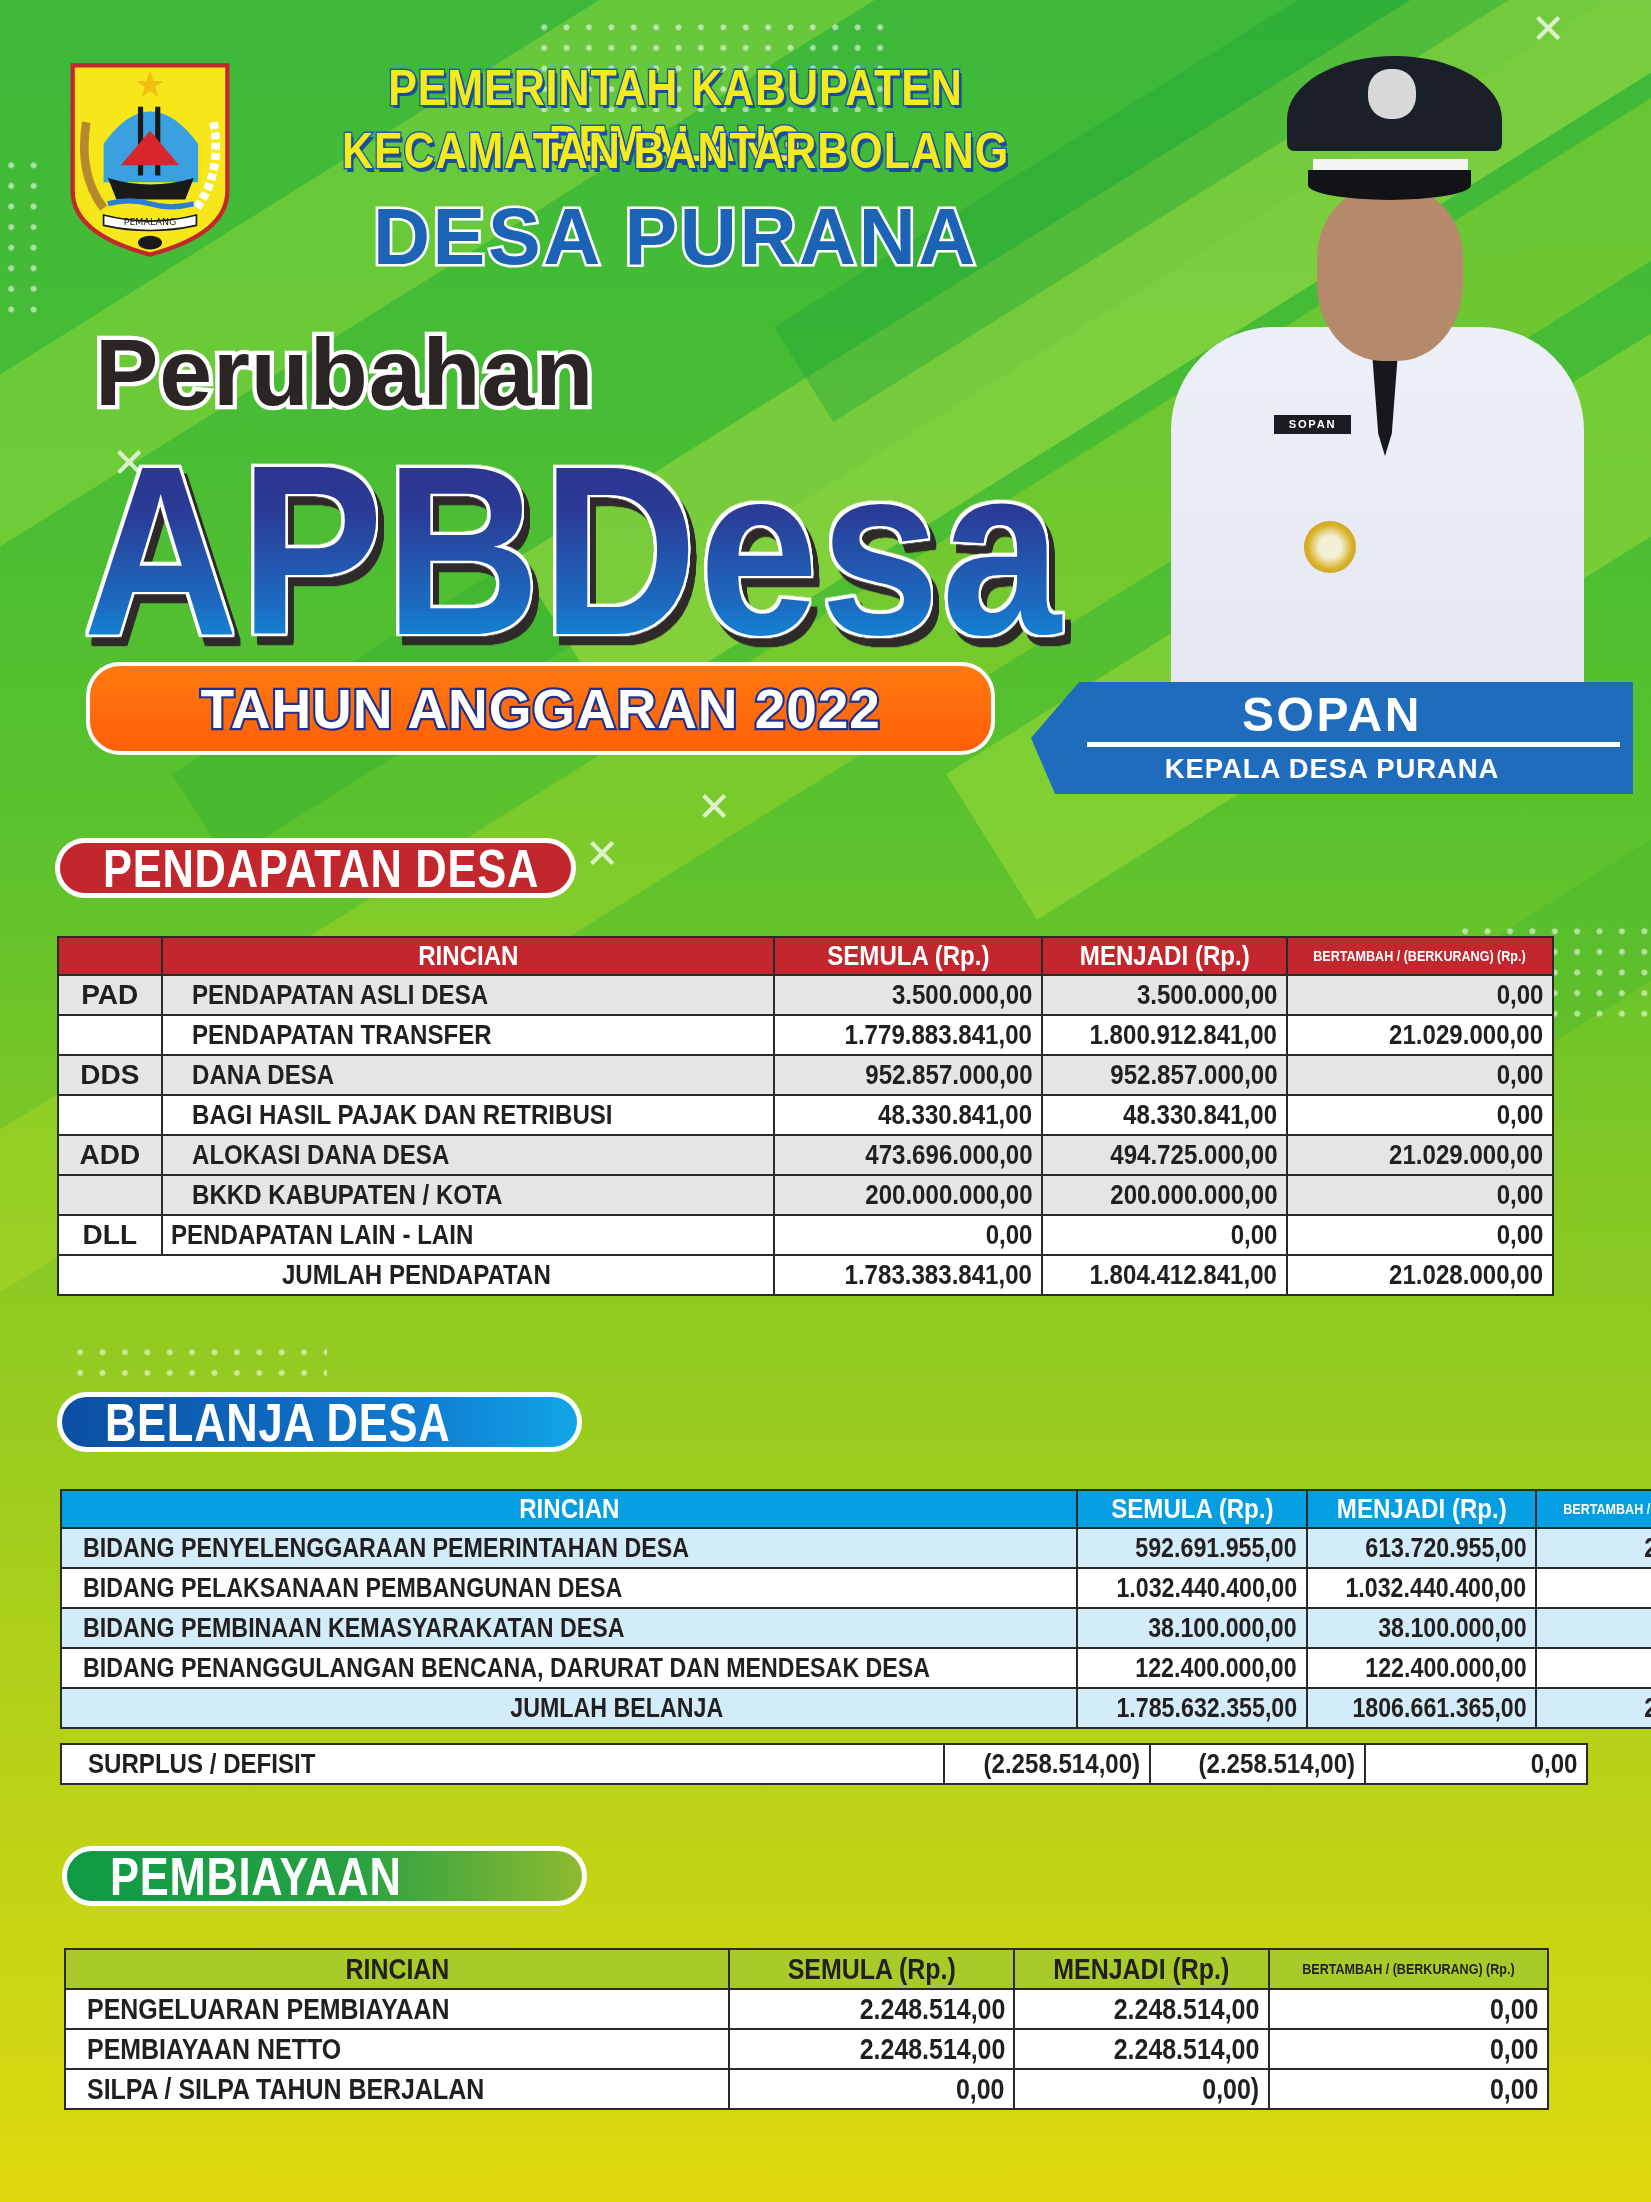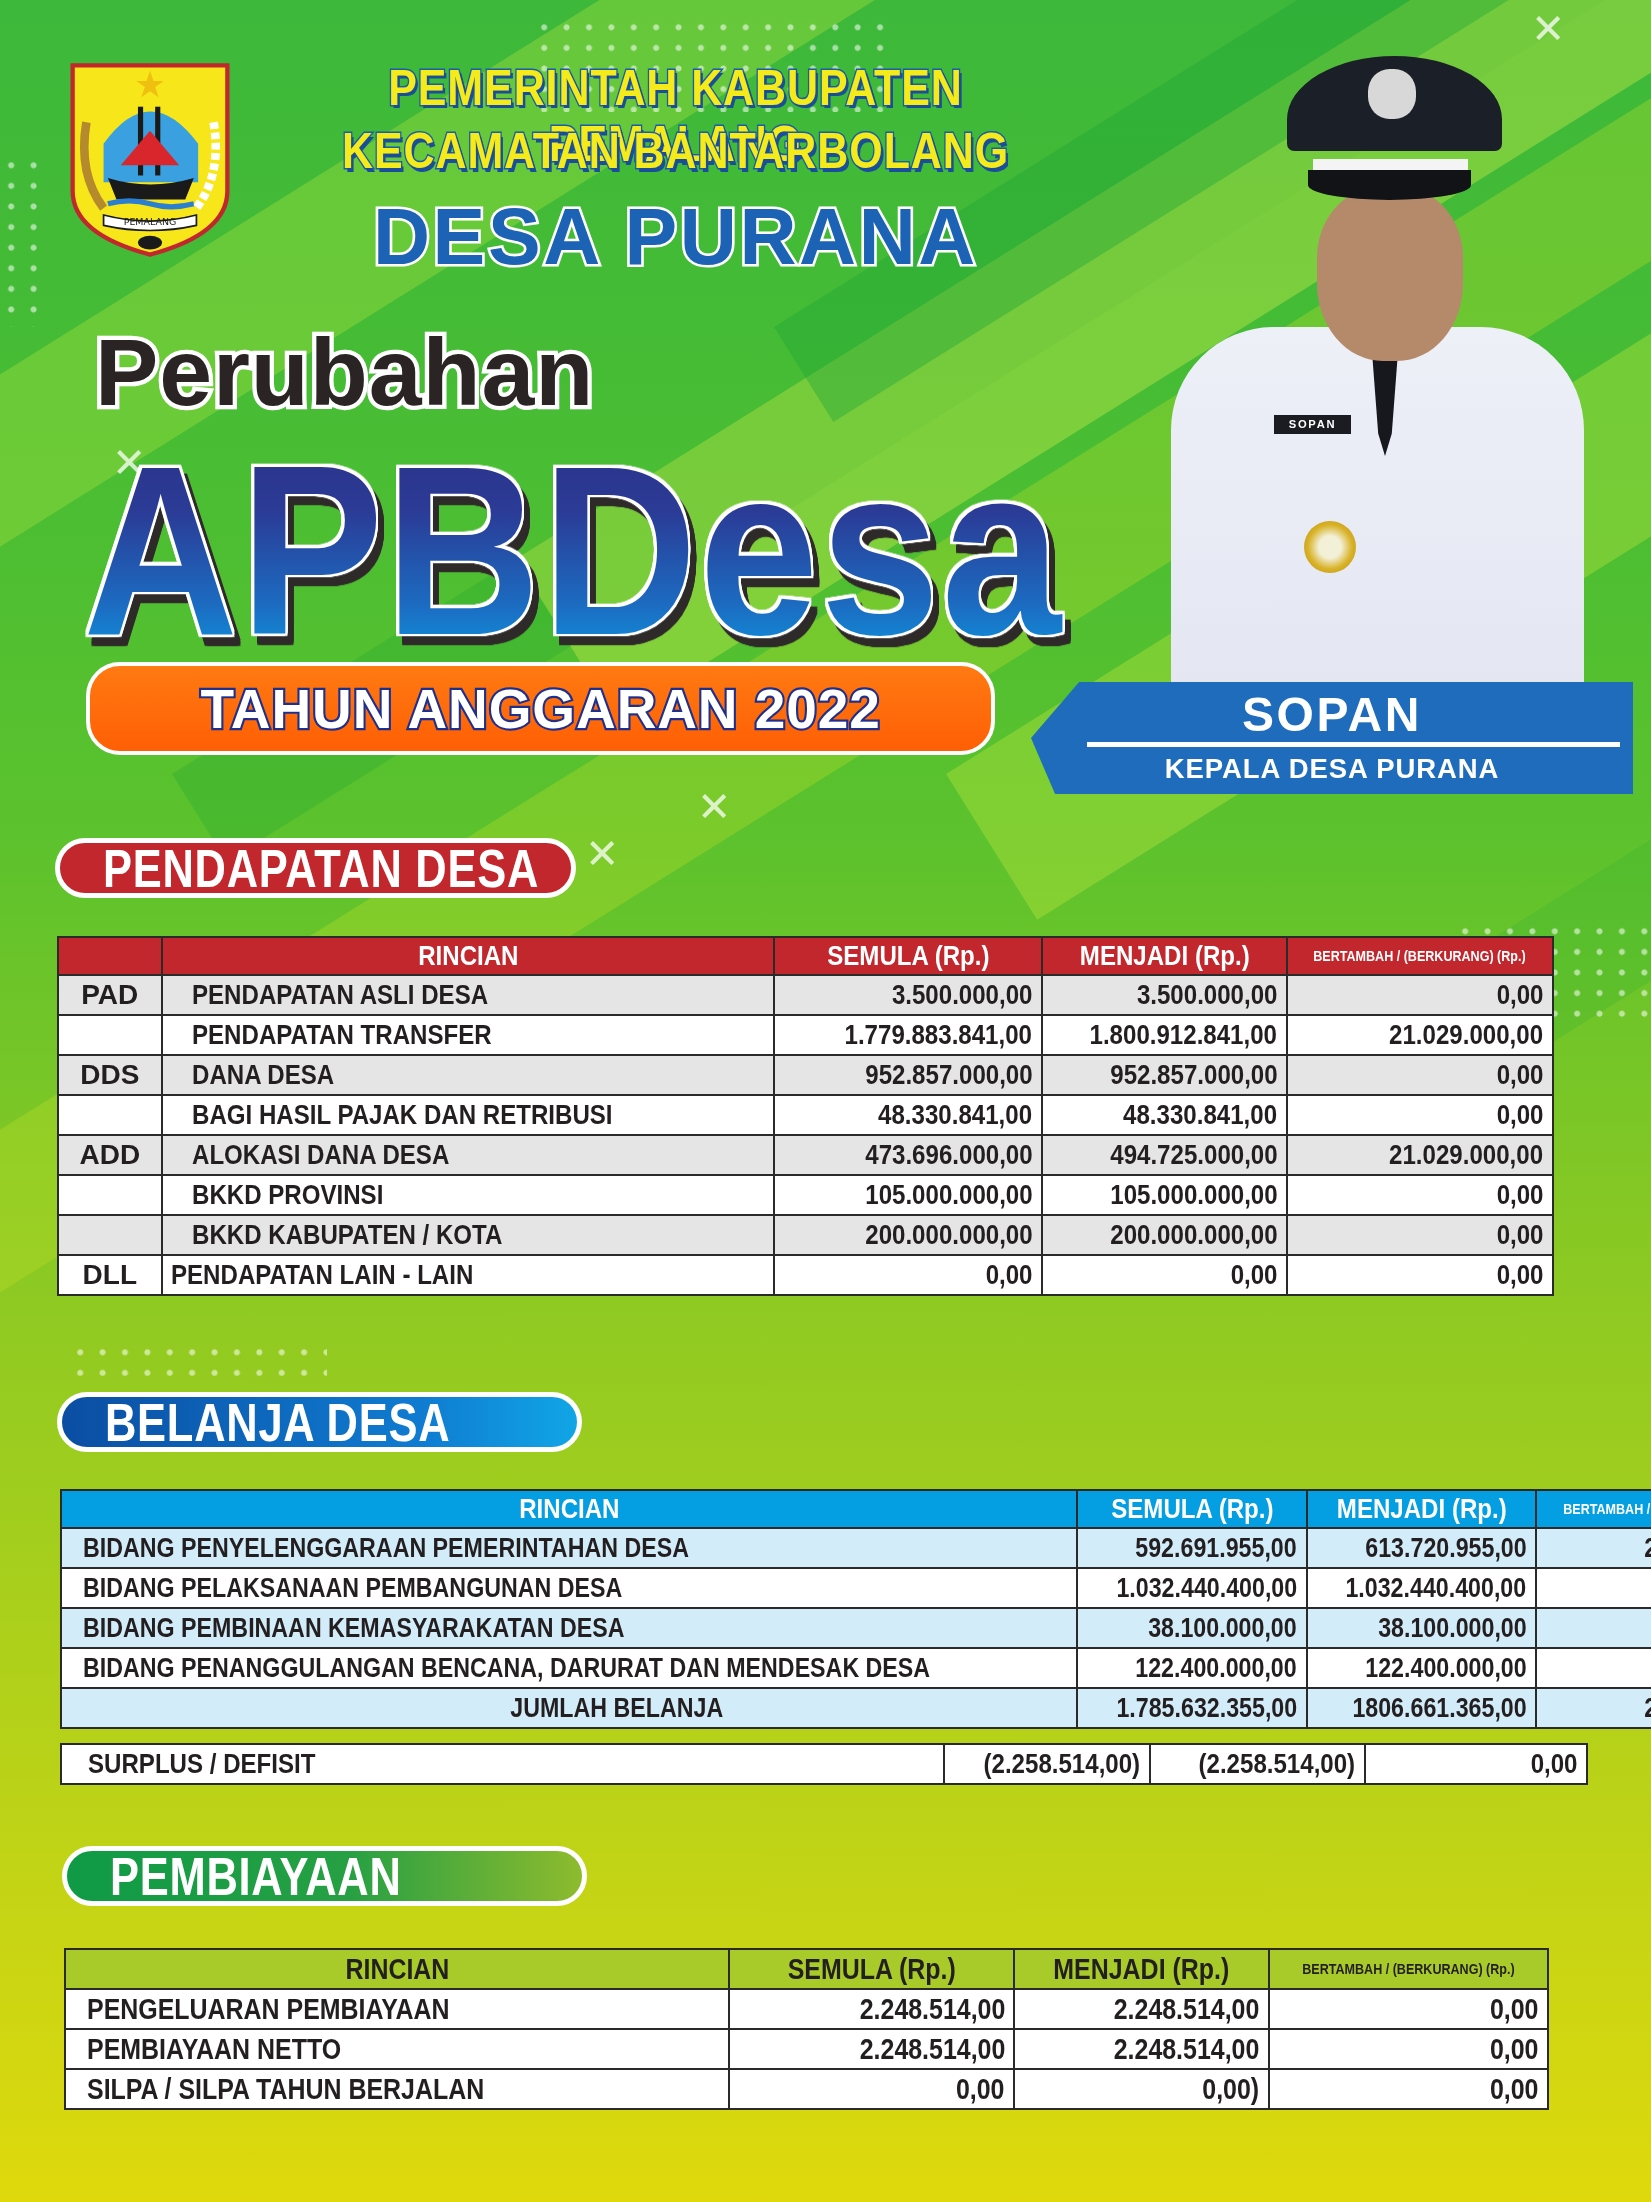--- a/index.html
+++ b/index.html
@@ -267,40 +267,39 @@
       <td class="num"><span class="narrow-r">48.330.841,00</span></td>
       <td class="num"><span class="narrow-r">0,00</span></td>
     </tr>
     <tr class="pink">
       <td style="text-align:center">ADD</td>
       <td style="padding-left:29px"><span class="narrow">ALOKASI DANA DESA</span></td>
       <td class="num"><span class="narrow-r">473.696.000,00</span></td>
       <td class="num"><span class="narrow-r">494.725.000,00</span></td>
       <td class="num"><span class="narrow-r">21.029.000,00</span></td>
     </tr>
-    <tr class="white">
-      <td style="text-align:center"></td>
-      <td style="padding-left:29px"><span class="narrow">BKKD PROVINSI</span></td>
-      <td class="num"><span class="narrow-r">105.000.000,00</span></td>
-      <td class="num"><span class="narrow-r">105.000.000,00</span></td>
-      <td class="num"><span class="narrow-r">0,00</span></td>
-    </tr>
     <tr class="pink">
       <td style="text-align:center"></td>
       <td style="padding-left:29px"><span class="narrow">BKKD KABUPATEN / KOTA</span></td>
       <td class="num"><span class="narrow-r">200.000.000,00</span></td>
       <td class="num"><span class="narrow-r">200.000.000,00</span></td>
       <td class="num"><span class="narrow-r">0,00</span></td>
     </tr>
     <tr class="white">
       <td style="text-align:center">DLL</td>
       <td style=""><span class="narrow">PENDAPATAN LAIN - LAIN</span></td>
       <td class="num"><span class="narrow-r">0,00</span></td>
       <td class="num"><span class="narrow-r">0,00</span></td>
       <td class="num"><span class="narrow-r">0,00</span></td>
+    </tr>
+    <tr class="white">
+      <td colspan="2" style="text-align:center; border-right:2.6px solid #2a2a2a;"><span class="narrow-c">JUMLAH PENDAPATAN</span></td>
+      <td class="num"><span class="narrow-r">1.783.383.841,00</span></td>
+      <td class="num"><span class="narrow-r">1.804.412.841,00</span></td>
+      <td class="num"><span class="narrow-r">21.028.000,00</span></td>
     </tr>
   </tbody>
 </table>
 
 <div class="pill pill-blue">
   <span>BELANJA DESA</span>
 </div>
 <table class="t-bel">
   <colgroup>
       <col style="width:884px">

